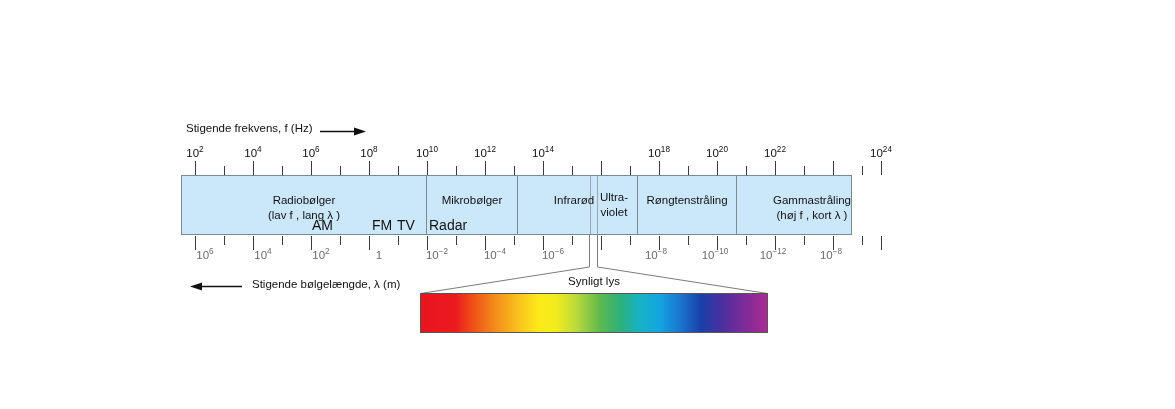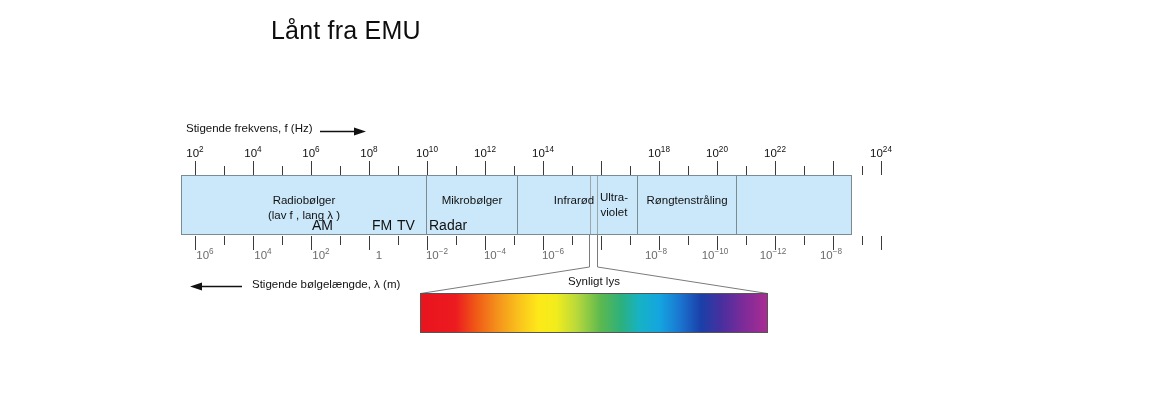--- a/index.html
+++ b/index.html
@@ -202,21 +202,20 @@
       #7b2b99 93%,
       #a92c92 100%
     );
   }
 </style>
 </head>
 <body>
 
 <div class="page">
 
-  <div id="page-title">Lånt fra EMU</div>
 
   <div id="figure">
 
     <div id="freq-axis-label">Stigende frekvens, f (Hz)</div>
     <svg id="freq-arrow" viewBox="0 0 46 9">
       <line x1="0" y1="4.5" x2="36" y2="4.5" stroke="#111" stroke-width="1.6"></line>
       <polygon points="34,0.5 46,4.5 34,8.5" fill="#111"></polygon>
     </svg>
 
     <div class="axis" id="top-axis" style="top:161px;">
@@ -286,20 +285,24 @@
 
       <div class="band-label two-line" style="left:432px; top:14px;">
         <div>Ultra-</div>
         <div>violet</div>
       </div>
 
       <div class="band-label" style="left:505px; top:17px;">
         <div>Røngtenstråling</div>
       </div>
 
+      <div class="band-label two-line" style="left:630px; top:17px;">
+        <div>Gammastråling</div>
+        <div>(høj f , kort  λ )</div>
+      </div>
 
       <div class="sub-label" style="left:130px; top:41px;">AM</div>
       <div class="sub-label" style="left:190px; top:41px;">FM</div>
       <div class="sub-label" style="left:215px; top:41px;">TV</div>
       <div class="sub-label" style="left:247px; top:41px;">Radar</div>
     </div>
 
     <div class="axis" id="bottom-axis" style="top:236px;">
       <div class="tick bot-major" style="left:14px;"></div>
       <div class="tick bot-minor" style="left:43px;"></div>

